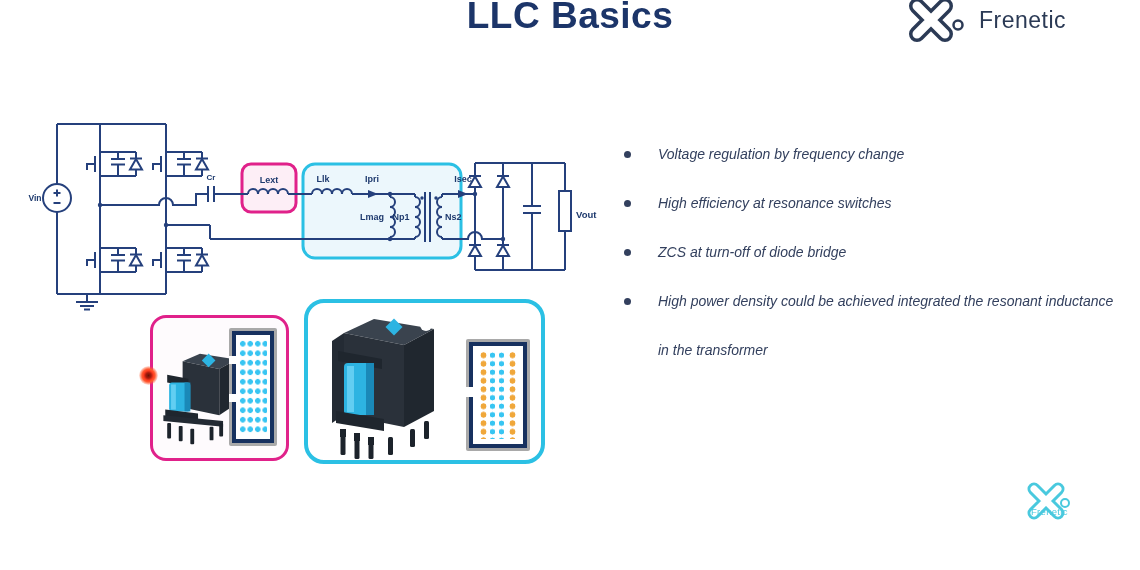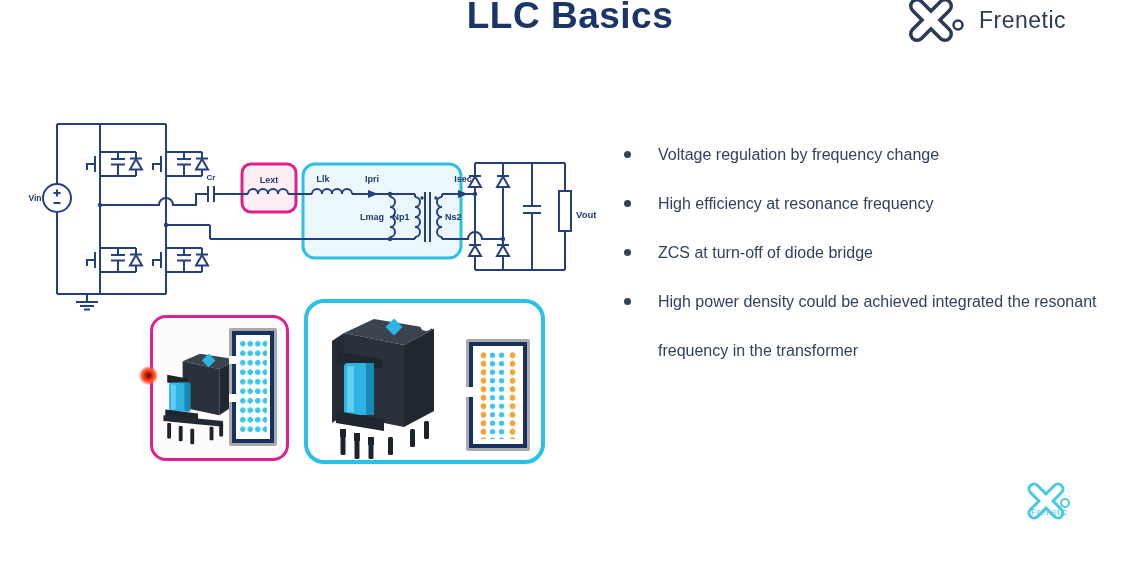--- a/index.html
+++ b/index.html
@@ -13,21 +13,21 @@
   }
   .brand {
     position:absolute; left:901px; top:-3px; display:flex; align-items:center;
     gap:6px; color:#2b3a55;
   }
   .brand-text { font-size:23px; letter-spacing:.5px; }
 
   
   .bullets { position:absolute; left:621px; top:130px; width:497px;
     list-style:none; margin:0; padding:0; }
-  .bullets li { display:flex; font-size:16px; line-height:49px; color:#33405e; }
+  .bullets li { display:flex; font-size:14px; line-height:49px; color:#33405e;font-style:italic; }
   .bullets .dot { width:7px; height:7px; border-radius:50%; background:#33405e;
     margin:21px 27px 0 3px; flex:none; }
   .bullets .btxt { width:460px; }
 
   
   .photo-box { position:absolute; background:#fff; }
   .photo-box.pink { left:150px; top:315px; width:133px; height:140px;
     border:3.5px solid #e0218a; border-radius:16px; background:#fefbfd; }
   .photo-box.cyan { left:304px; top:299px; width:233px; height:157px;
     border:4px solid #2bc0e4; border-radius:20px; }
@@ -294,29 +294,29 @@
   </div>
 </div>
 
 <ul class="bullets">
   <li>
     <span class="dot"></span>
     <span class="btxt">Voltage regulation by frequency change</span>
   </li>
   <li>
     <span class="dot"></span>
-    <span class="btxt">High efficiency at resonance frequency</span>
+    <span class="btxt">High efficiency at resonance switches</span>
   </li>
   <li>
     <span class="dot"></span>
     <span class="btxt">ZCS at turn-off of diode bridge</span>
   </li>
   <li>
     <span class="dot"></span>
-    <span class="btxt">High power density could be achieved integrated the resonant frequency in the transformer</span>
+    <span class="btxt">High power density could be achieved integrated the resonant inductance in the transformer</span>
   </li>
 </ul>
 
 <div class="watermark">
   <svg width="52" height="52" viewBox="0 0 52 52">
     <path d="M12 10 L36 34 M36 10 L12 34" stroke="#49c9de" stroke-width="13" stroke-linecap="round" fill="none"></path>
     <path d="M12 10 L36 34 M36 10 L12 34" stroke="#ffffff" stroke-width="7" stroke-linecap="round" fill="none"></path>
     <circle cx="43" cy="24" r="4" fill="#ffffff" stroke="#49c9de" stroke-width="2"></circle>
   </svg>
   <span class="wm-text">Frenetic</span>

